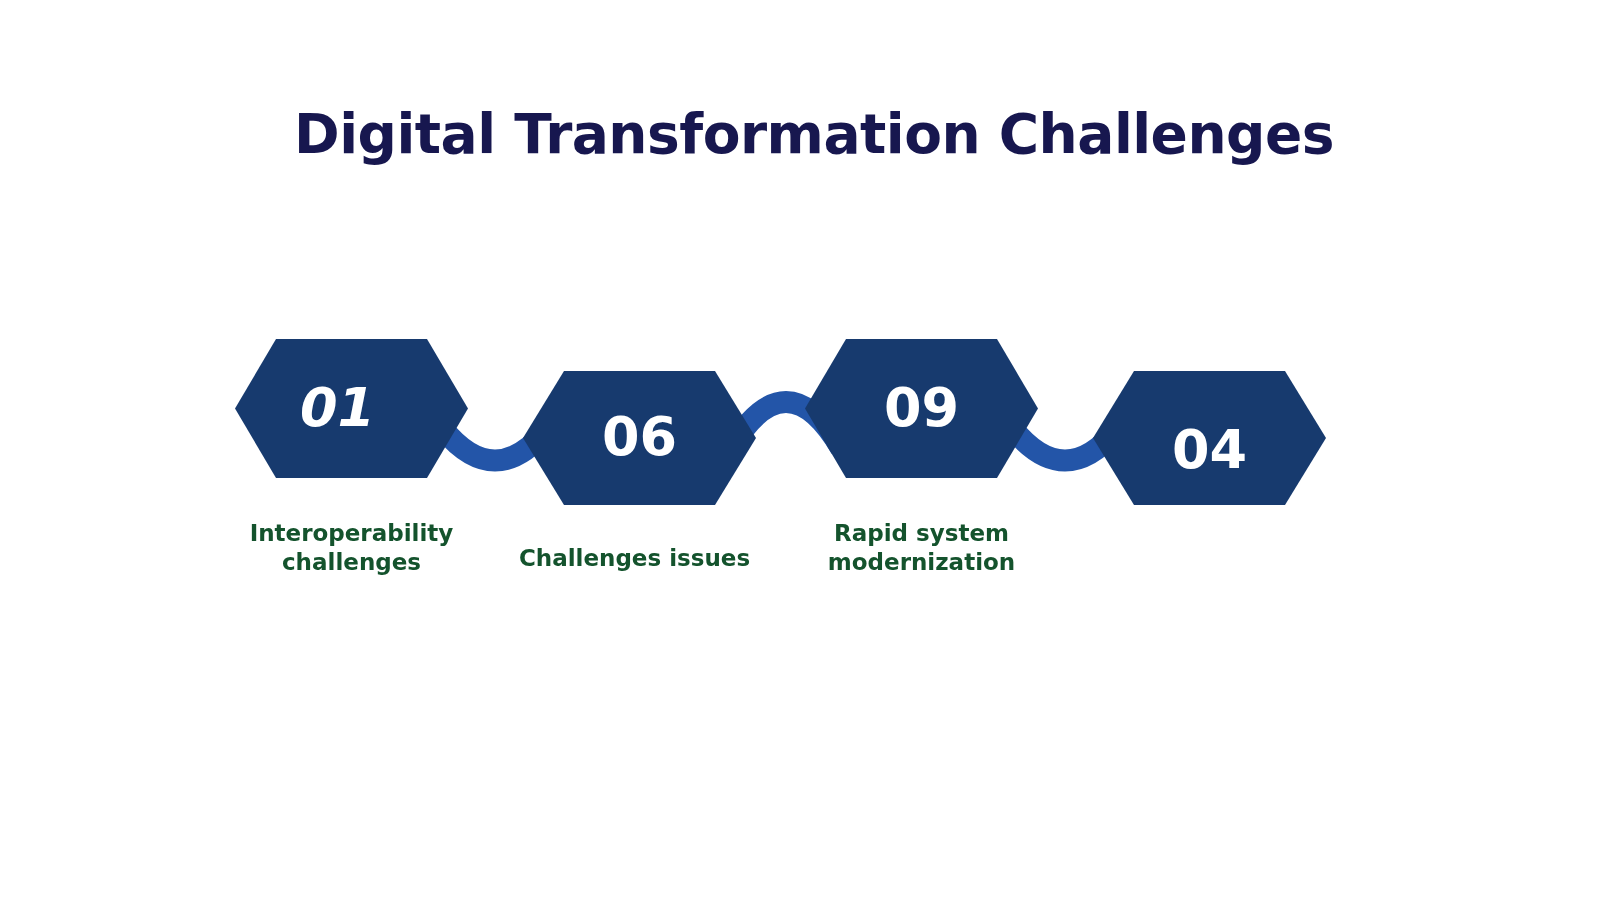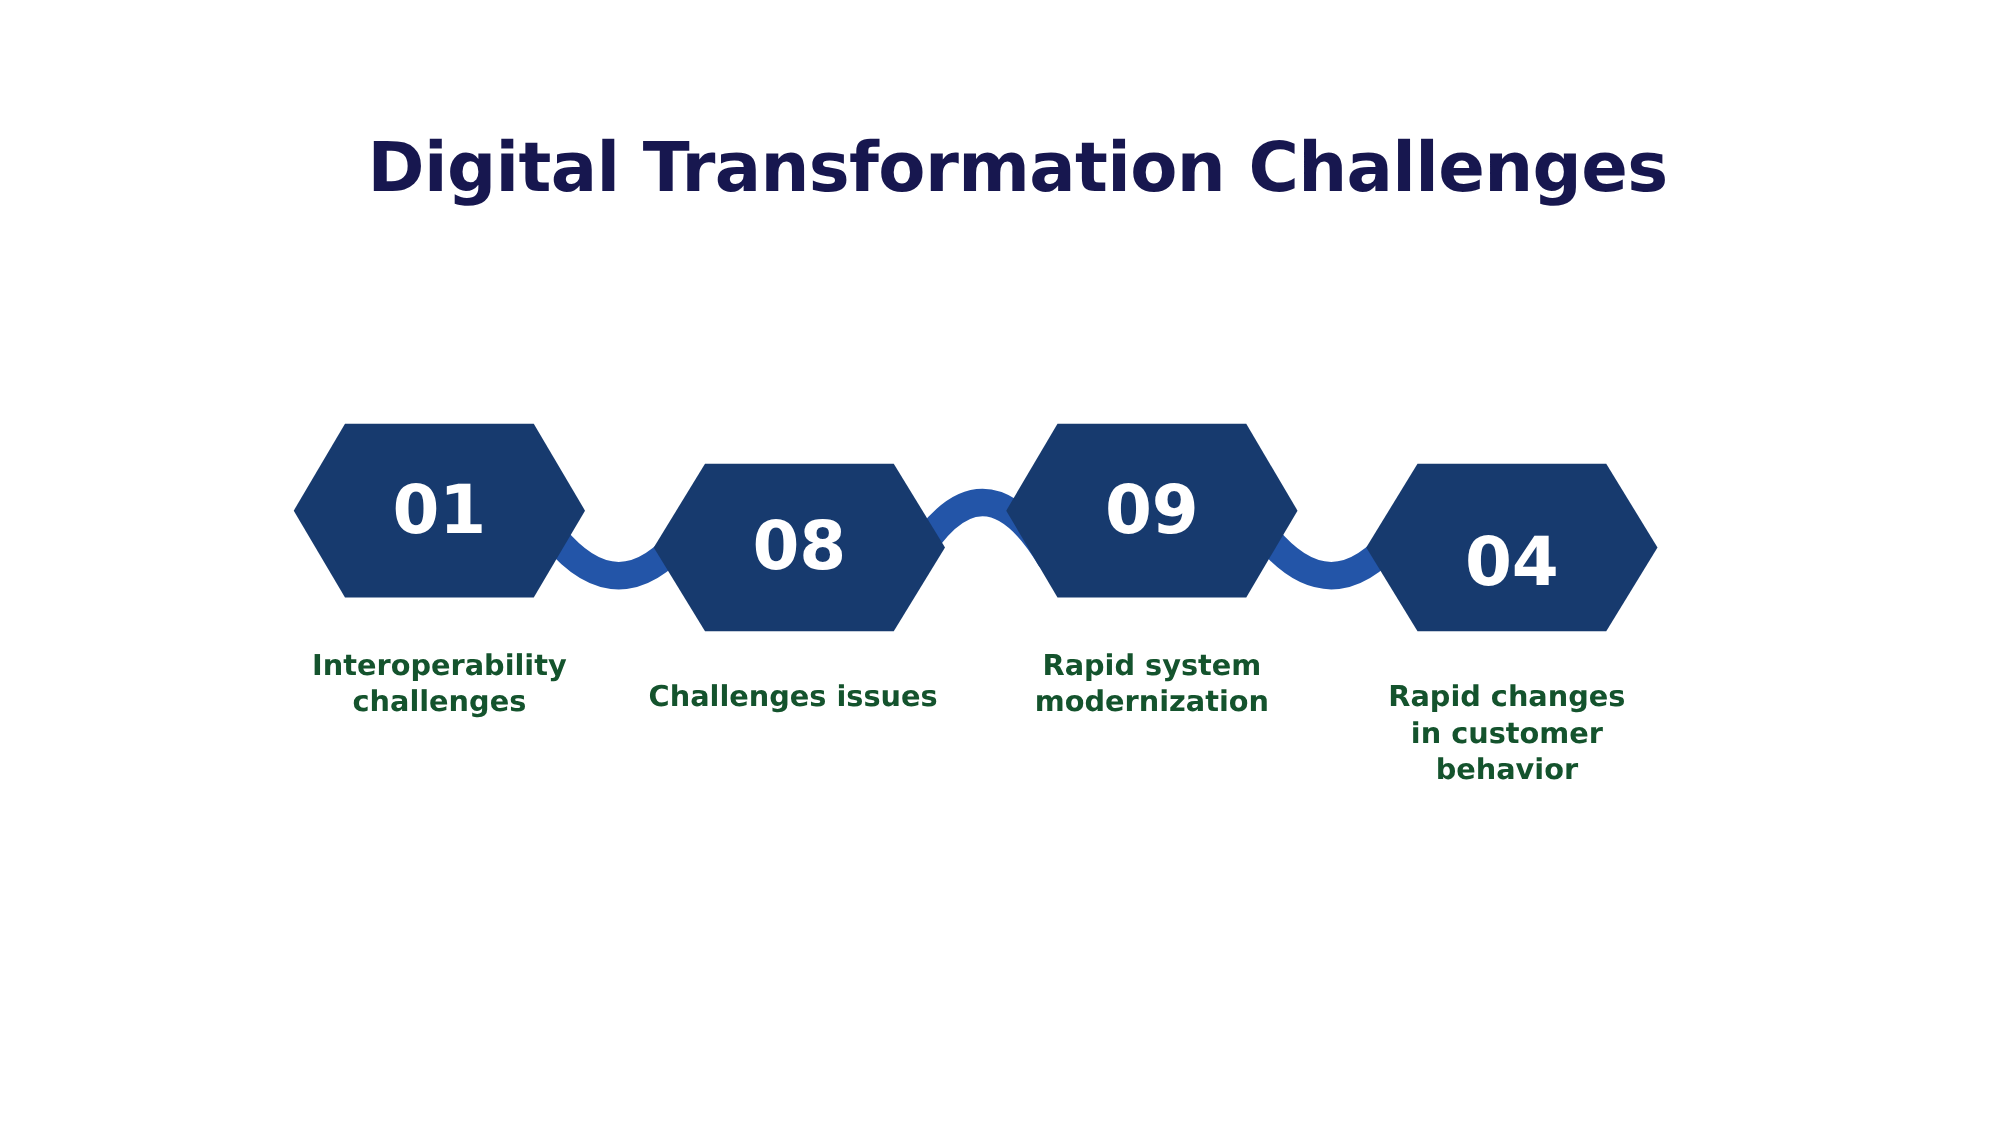--- a/index.html
+++ b/index.html
@@ -106,34 +106,31 @@
         <polygon points="276,339 427,339 468,408.5 427,478 276,478 235,408.5" fill="#173a6e"></polygon>
 
         <polygon points="564,371 715,371 756,438 715,505 564,505 523,438" fill="#173a6e"></polygon>
 
         <polygon points="846,339 997,339 1038,408.5 997,478 846,478 805,408.5" fill="#173a6e"></polygon>
 
         <polygon points="1134,371 1285,371 1326,438 1285,505 1134,505 1093,438" fill="#173a6e"></polygon>
       </g>
     </svg>
 
-    <div class="step-number" style="left:235px; top:381px; width:233px;">01</div>
+    <div class="step-number" style="left:221px; top:381px; width:233px;font-style:italic;">01</div>
 
-    <div class="step-number" style="left:523px; top:410px; width:233px;">08</div>
+    <div class="step-number" style="left:523px; top:410px; width:233px;">06</div>
 
     <div class="step-number" style="left:805px; top:381px; width:233px;">09</div>
 
     <div class="step-number" style="left:1093px; top:410px; width:233px;margin-top:13px;">04</div>
 
     <div class="step-caption" style="left:231px; top:519px; width:241px;">Interoperability
 challenges</div>
 
     <div class="step-caption" style="left:509px; top:544px; width:251px;">Challenges issues</div>
 
     <div class="step-caption" style="left:801px; top:519px; width:241px;">Rapid system
 modernization</div>
 
-    <div class="step-caption" style="left:1085px; top:544px; width:241px;">Rapid changes
-in customer
-behavior</div>
 
   </div>
 </div>
 
 </body></html>

